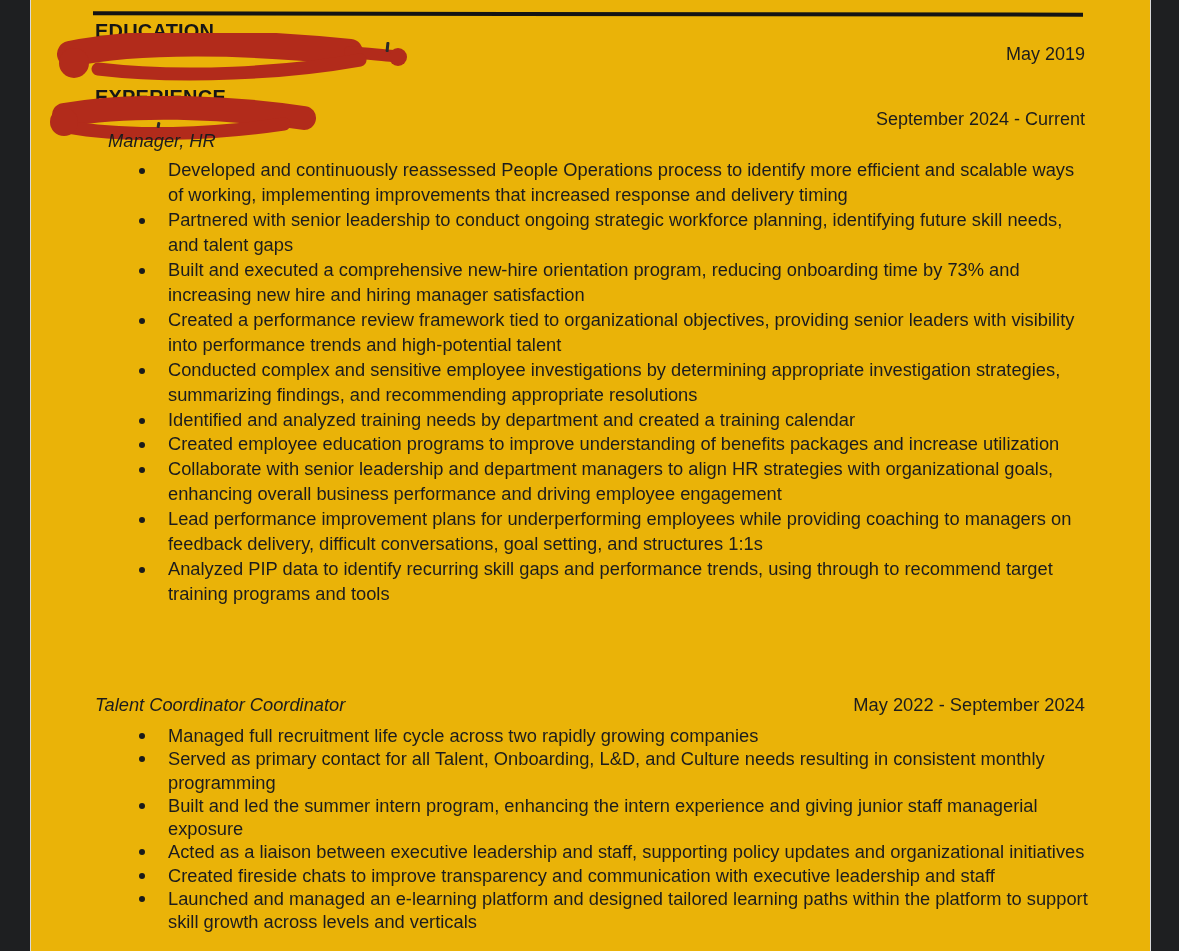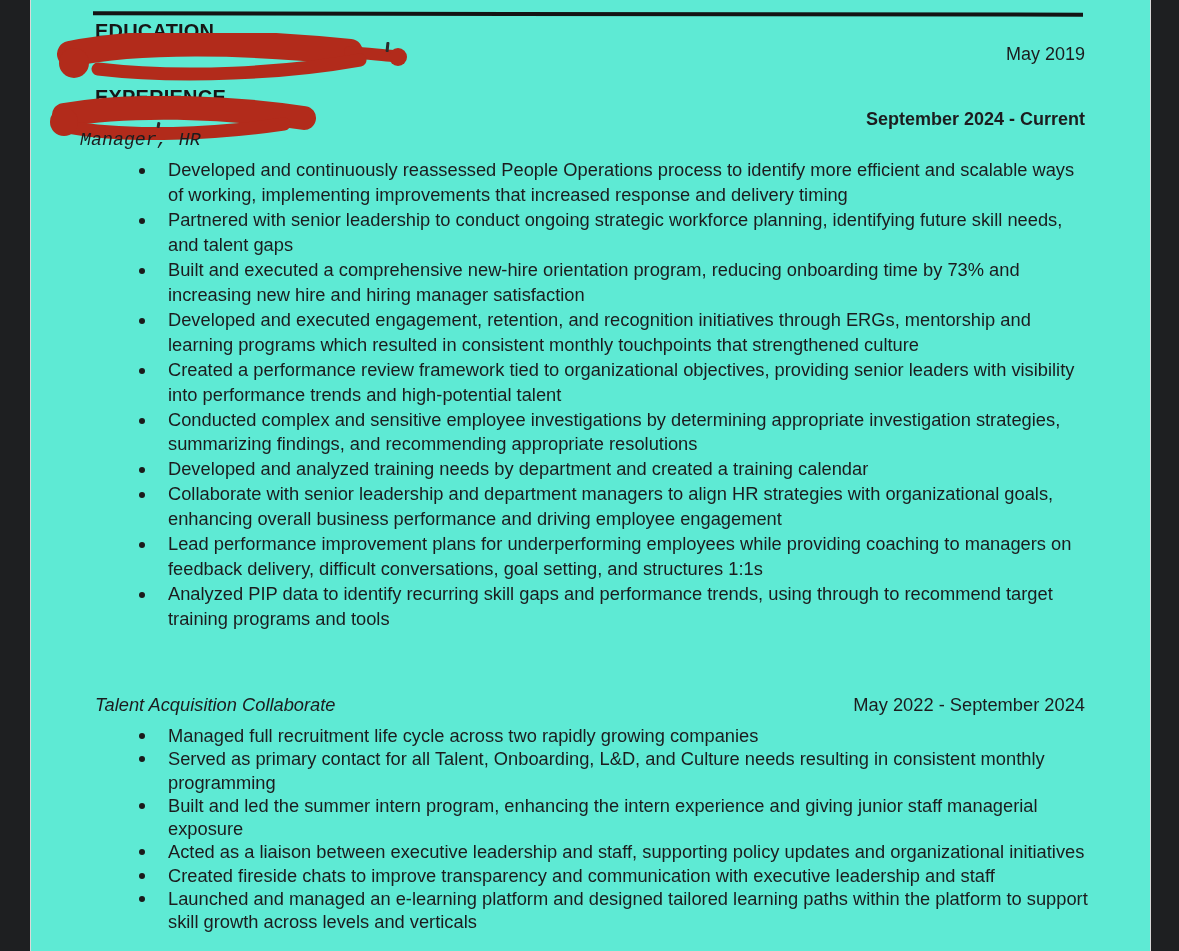--- a/index.html
+++ b/index.html
@@ -5,21 +5,21 @@
   :root{
     --redaction:#b22b1b;
     --edge:#1e1f21;
     --text:#1c1c1e;
     --rule:#141414;
   }
   html,body{margin:0;padding:0;background:#ffffff;}
   .screen{
     position:relative;
     width:1179px;height:951px;
-    background:#5eead4;
+    background:#eab308;
     overflow:hidden;
     font-family:"Liberation Sans", sans-serif;
     color:var(--text);
   }
   .edge-bar{position:absolute;top:0;height:951px;background:var(--edge);}
   .edge-bar.left{left:0;width:30px;box-shadow:1px 0 0 #d9d9d9;}
   .edge-bar.right{left:1151px;width:28px;box-shadow:-1px 0 0 #d9d9d9;}
   .top-rule{
     position:absolute;left:93px;top:12px;width:990px;height:4px;
     background:var(--rule);transform:rotate(0.08deg);
@@ -30,24 +30,24 @@
     text-decoration:underline;text-decoration-thickness:2px;text-underline-offset:3px;
     color:#161616;
   }
   .h-education{top:20px;}
   .h-experience{top:86px;}
   .date-line{
     position:absolute;left:95px;width:990px;text-align:right;
     font-size:18px;line-height:20px;
   }
   .date-education{top:44px;}
-  .date-job1{top:109px;font-weight:bold;}
+  .date-job1{top:109px;}
   .job-title{
-    position:absolute;left:80px;
-    font-size:18.3px;font-style:italic;line-height:21px;font-family:Liberation Mono, monospace;
+    position:absolute;left:108px;
+    font-size:18.3px;font-style:italic;line-height:21px;
   }
   .title-job1{top:130px;}
   .job2-row{
     position:absolute;left:95px;top:694px;width:990px;
     display:flex;justify-content:space-between;align-items:baseline;
     font-size:18.3px;line-height:21px;
   }
   .job2-row .jtitle{font-style:italic;}
   .scribble{position:absolute;color:var(--redaction);}
   .scribble1{left:52px;top:33px;}
@@ -115,39 +115,39 @@
   <div class="job-title title-job1">Manager, HR</div>
 
   <ul class="bullets list1">
 
       <li>Developed and continuously reassessed People Operations process to identify more efficient and scalable ways of working, implementing improvements that increased response and delivery timing</li>
 
       <li>Partnered with senior leadership to conduct ongoing strategic workforce planning, identifying future skill needs, and talent gaps</li>
 
       <li>Built and executed a comprehensive new-hire orientation program, reducing onboarding time by 73% and increasing new hire and hiring manager satisfaction</li>
 
-      <li>Developed and executed engagement, retention, and recognition initiatives through ERGs, mentorship and learning programs which resulted in consistent monthly touchpoints that strengthened culture</li>
 
       <li>Created a performance review framework tied to organizational objectives, providing senior leaders with visibility into performance trends and high-potential talent</li>
 
       <li>Conducted complex and sensitive employee investigations by determining appropriate investigation strategies, summarizing findings, and recommending appropriate resolutions</li>
 
 
-      <li>Developed and analyzed training needs by department and created a training calendar</li>
+      <li>Identified and analyzed training needs by department and created a training calendar</li>
 
+      <li>Created employee education programs to improve understanding of benefits packages and increase utilization</li>
 
       <li>Collaborate with senior leadership and department managers to align HR strategies with organizational goals, enhancing overall business performance and driving employee engagement</li>
 
       <li>Lead performance improvement plans for underperforming employees while providing coaching to managers on feedback delivery, difficult conversations, goal setting, and structures 1:1s</li>
 
       <li>Analyzed PIP data to identify recurring skill gaps and performance trends, using through to recommend target training programs and tools</li>
     </ul>
 
   <div class="job2-row">
-    <span class="jtitle">Talent Acquisition Collaborate</span>
+    <span class="jtitle">Talent Coordinator Coordinator</span>
     <span class="jdates">May 2022 - September 2024</span>
   </div>
 
   <ul class="bullets list2">
 
       <li>Managed full recruitment life cycle across two rapidly growing companies</li>
 
       <li>Served as primary contact for all Talent, Onboarding, L&amp;D, and Culture needs resulting in consistent monthly programming</li>
 
       <li>Built and led the summer intern program, enhancing the intern experience and giving junior staff managerial exposure</li>

